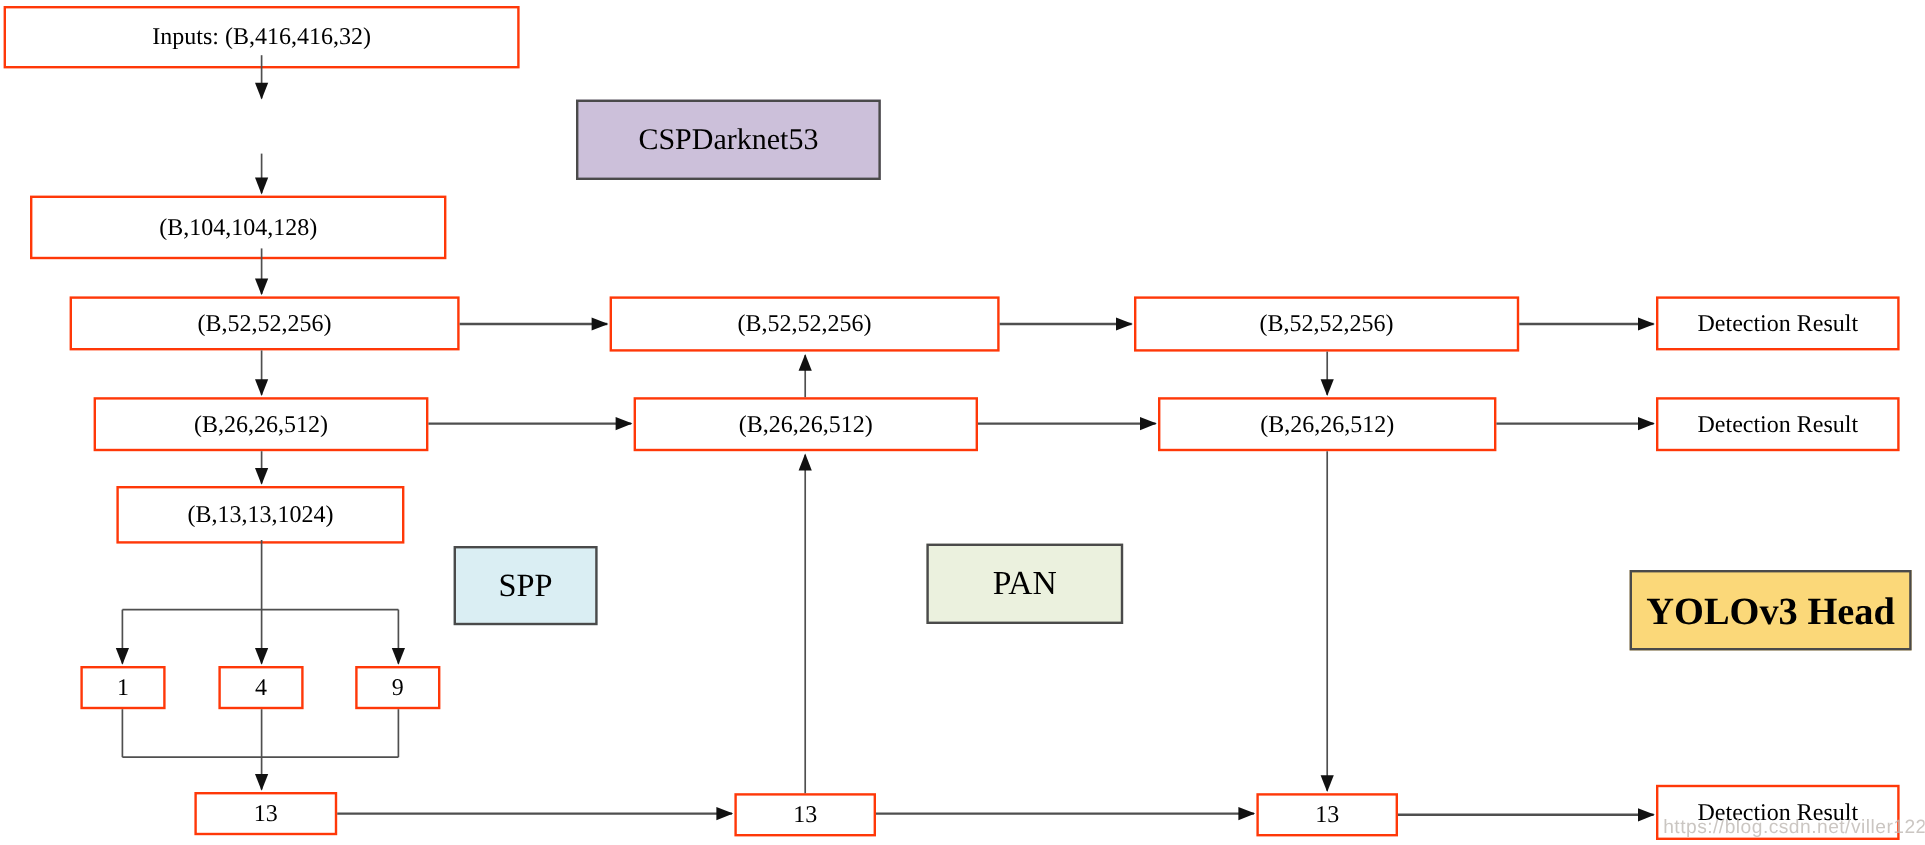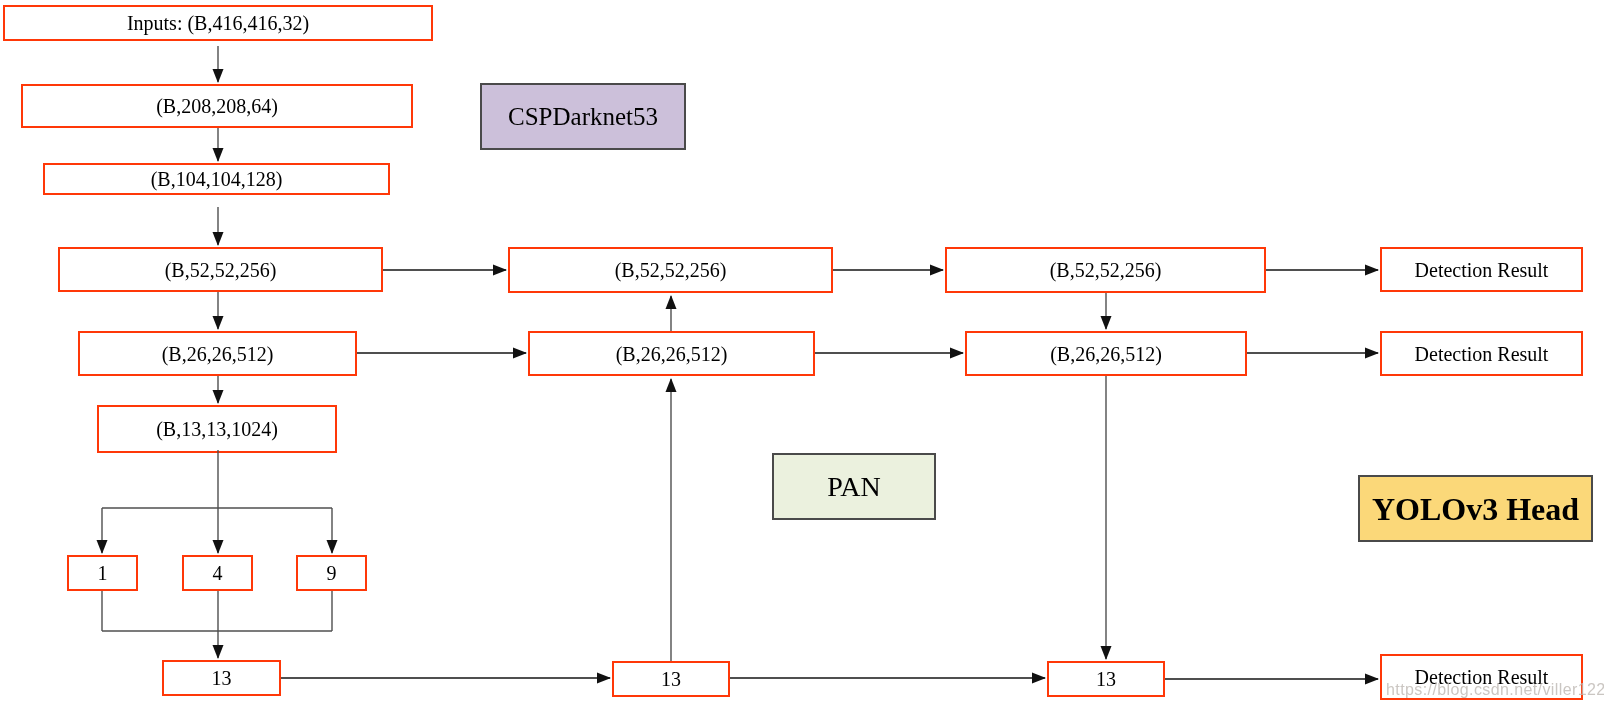--- a/index.html
+++ b/index.html
@@ -78,23 +78,22 @@
       <line class="thin" x1="1106" y1="376" x2="1106" y2="659" marker-end="url(#ah)"></line>
     </g>
 
     <g>
       <line x1="1266" y1="270" x2="1378" y2="270" marker-end="url(#ah)"></line>
       <line x1="1247" y1="353" x2="1378" y2="353" marker-end="url(#ah)"></line>
       <line x1="1165" y1="679" x2="1378" y2="679" marker-end="url(#ah)"></line>
     </g>
   </svg>
 
-  <div class="node" style="left:3px;top:5px;width:430px;height:36px">Inputs: (B,416,416,32)</div>
-  <div class="node" style="left:21px;top:84px;width:392px;height:44px">(B,208,208,64)</div>
-  <div class="node" style="left:43px;top:163px;width:347px;height:32px">(B,104,104,128)</div>
+  <div class="node" style="left:3px;top:5px;width:430px;height:52px">Inputs: (B,416,416,32)</div>
+  <div class="node" style="left:25px;top:163px;width:347px;height:53px">(B,104,104,128)</div>
   <div class="node" style="left:58px;top:247px;width:325px;height:45px">(B,52,52,256)</div>
   <div class="node" style="left:78px;top:331px;width:279px;height:45px">(B,26,26,512)</div>
   <div class="node" style="left:97px;top:405px;width:240px;height:48px">(B,13,13,1024)</div>
 
   <div class="node" style="left:67px;top:555px;width:71px;height:36px">1</div>
   <div class="node" style="left:182px;top:555px;width:71px;height:36px">4</div>
   <div class="node" style="left:296px;top:555px;width:71px;height:36px">9</div>
   <div class="node" style="left:162px;top:660px;width:119px;height:36px">13</div>
 
   <div class="node" style="left:508px;top:247px;width:325px;height:46px">(B,52,52,256)</div>
@@ -102,18 +101,19 @@
   <div class="node" style="left:612px;top:661px;width:118px;height:36px">13</div>
 
   <div class="node" style="left:945px;top:247px;width:321px;height:46px">(B,52,52,256)</div>
   <div class="node" style="left:965px;top:331px;width:282px;height:45px">(B,26,26,512)</div>
   <div class="node" style="left:1047px;top:661px;width:118px;height:36px">13</div>
 
   <div class="node" style="left:1380px;top:247px;width:203px;height:45px">Detection Result</div>
   <div class="node" style="left:1380px;top:331px;width:203px;height:45px">Detection Result</div>
   <div class="node" style="left:1380px;top:654px;width:203px;height:46px">Detection Result</div>
 
-  <div class="tag csp" style="left:480px;top:83px;width:206px;height:67px">CSPDarknet53</div>
+  <div class="tag csp" style="left:480px;top:83px;width:254px;height:67px">CSPDarknet53</div>
+  <div class="tag spp" style="left:378px;top:455px;width:120px;height:66px">SPP</div>
   <div class="tag pan" style="left:772px;top:453px;width:164px;height:67px">PAN</div>
   <div class="tag head" style="left:1358px;top:475px;width:235px;height:67px">YOLOv3 Head</div>
 
   <div id="watermark">https://blog.csdn.net/viller1229</div>
 </div>
 
 </body></html>

